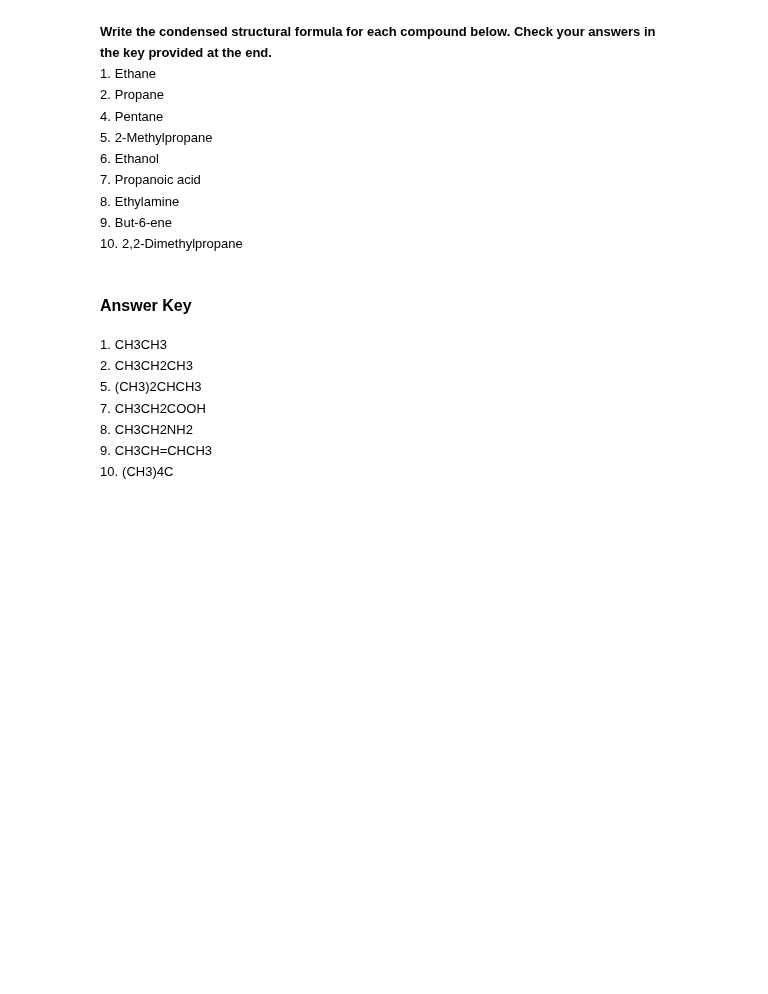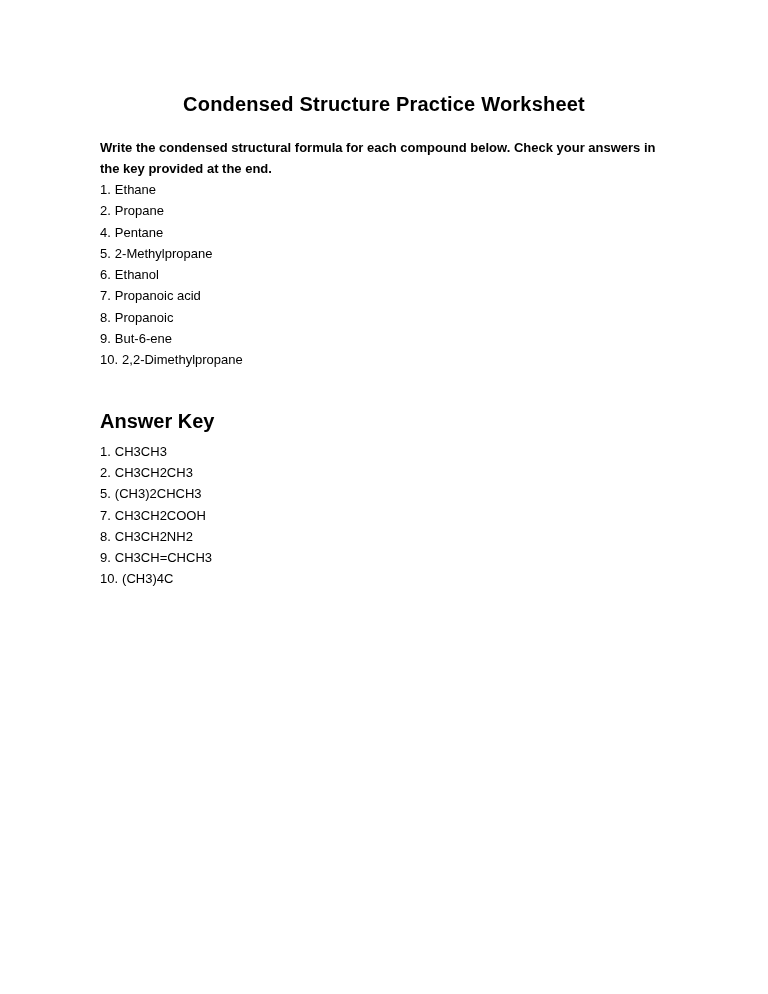--- a/index.html
+++ b/index.html
@@ -38,34 +38,33 @@
   }
   .doc-list .list-item {
     line-height: 21.3px;
     white-space: nowrap;
   }
   .doc-list .num {
     margin-right: 4px;
   }
   .answer-key-heading {
     margin: 41px 100px 0 100px;
-    font-size: 20px;
+    font-size: 16px;
     line-height: 19px;
     font-weight: bold;
   }
   .answers {
-    margin-top: 10px;
+    margin-top: 19px;
   }
 </style>
 </head>
 <body>
 
 <div class="page">
 
-  <h1 class="page-title">Condensed Structure Practice Worksheet</h1>
 
   <p class="instructions">Write the condensed structural formula for each compound below. Check your answers in the key provided at the end.</p>
 
   <div class="doc-list questions">
     <div class="list-item">
       <span class="num">1.</span><span>Ethane</span>
     </div>
     <div class="list-item">
       <span class="num">2.</span><span>Propane</span>
     </div>
@@ -75,21 +74,21 @@
     <div class="list-item">
       <span class="num">5.</span><span>2-Methylpropane</span>
     </div>
     <div class="list-item">
       <span class="num">6.</span><span>Ethanol</span>
     </div>
     <div class="list-item">
       <span class="num">7.</span><span>Propanoic acid</span>
     </div>
     <div class="list-item">
-      <span class="num">8.</span><span>Propanoic</span>
+      <span class="num">8.</span><span>Ethylamine</span>
     </div>
     <div class="list-item">
       <span class="num">9.</span><span>But-6-ene</span>
     </div>
     <div class="list-item">
       <span class="num">10.</span><span>2,2-Dimethylpropane</span>
     </div>
   </div>
 
   <h2 class="answer-key-heading">Answer Key</h2>

